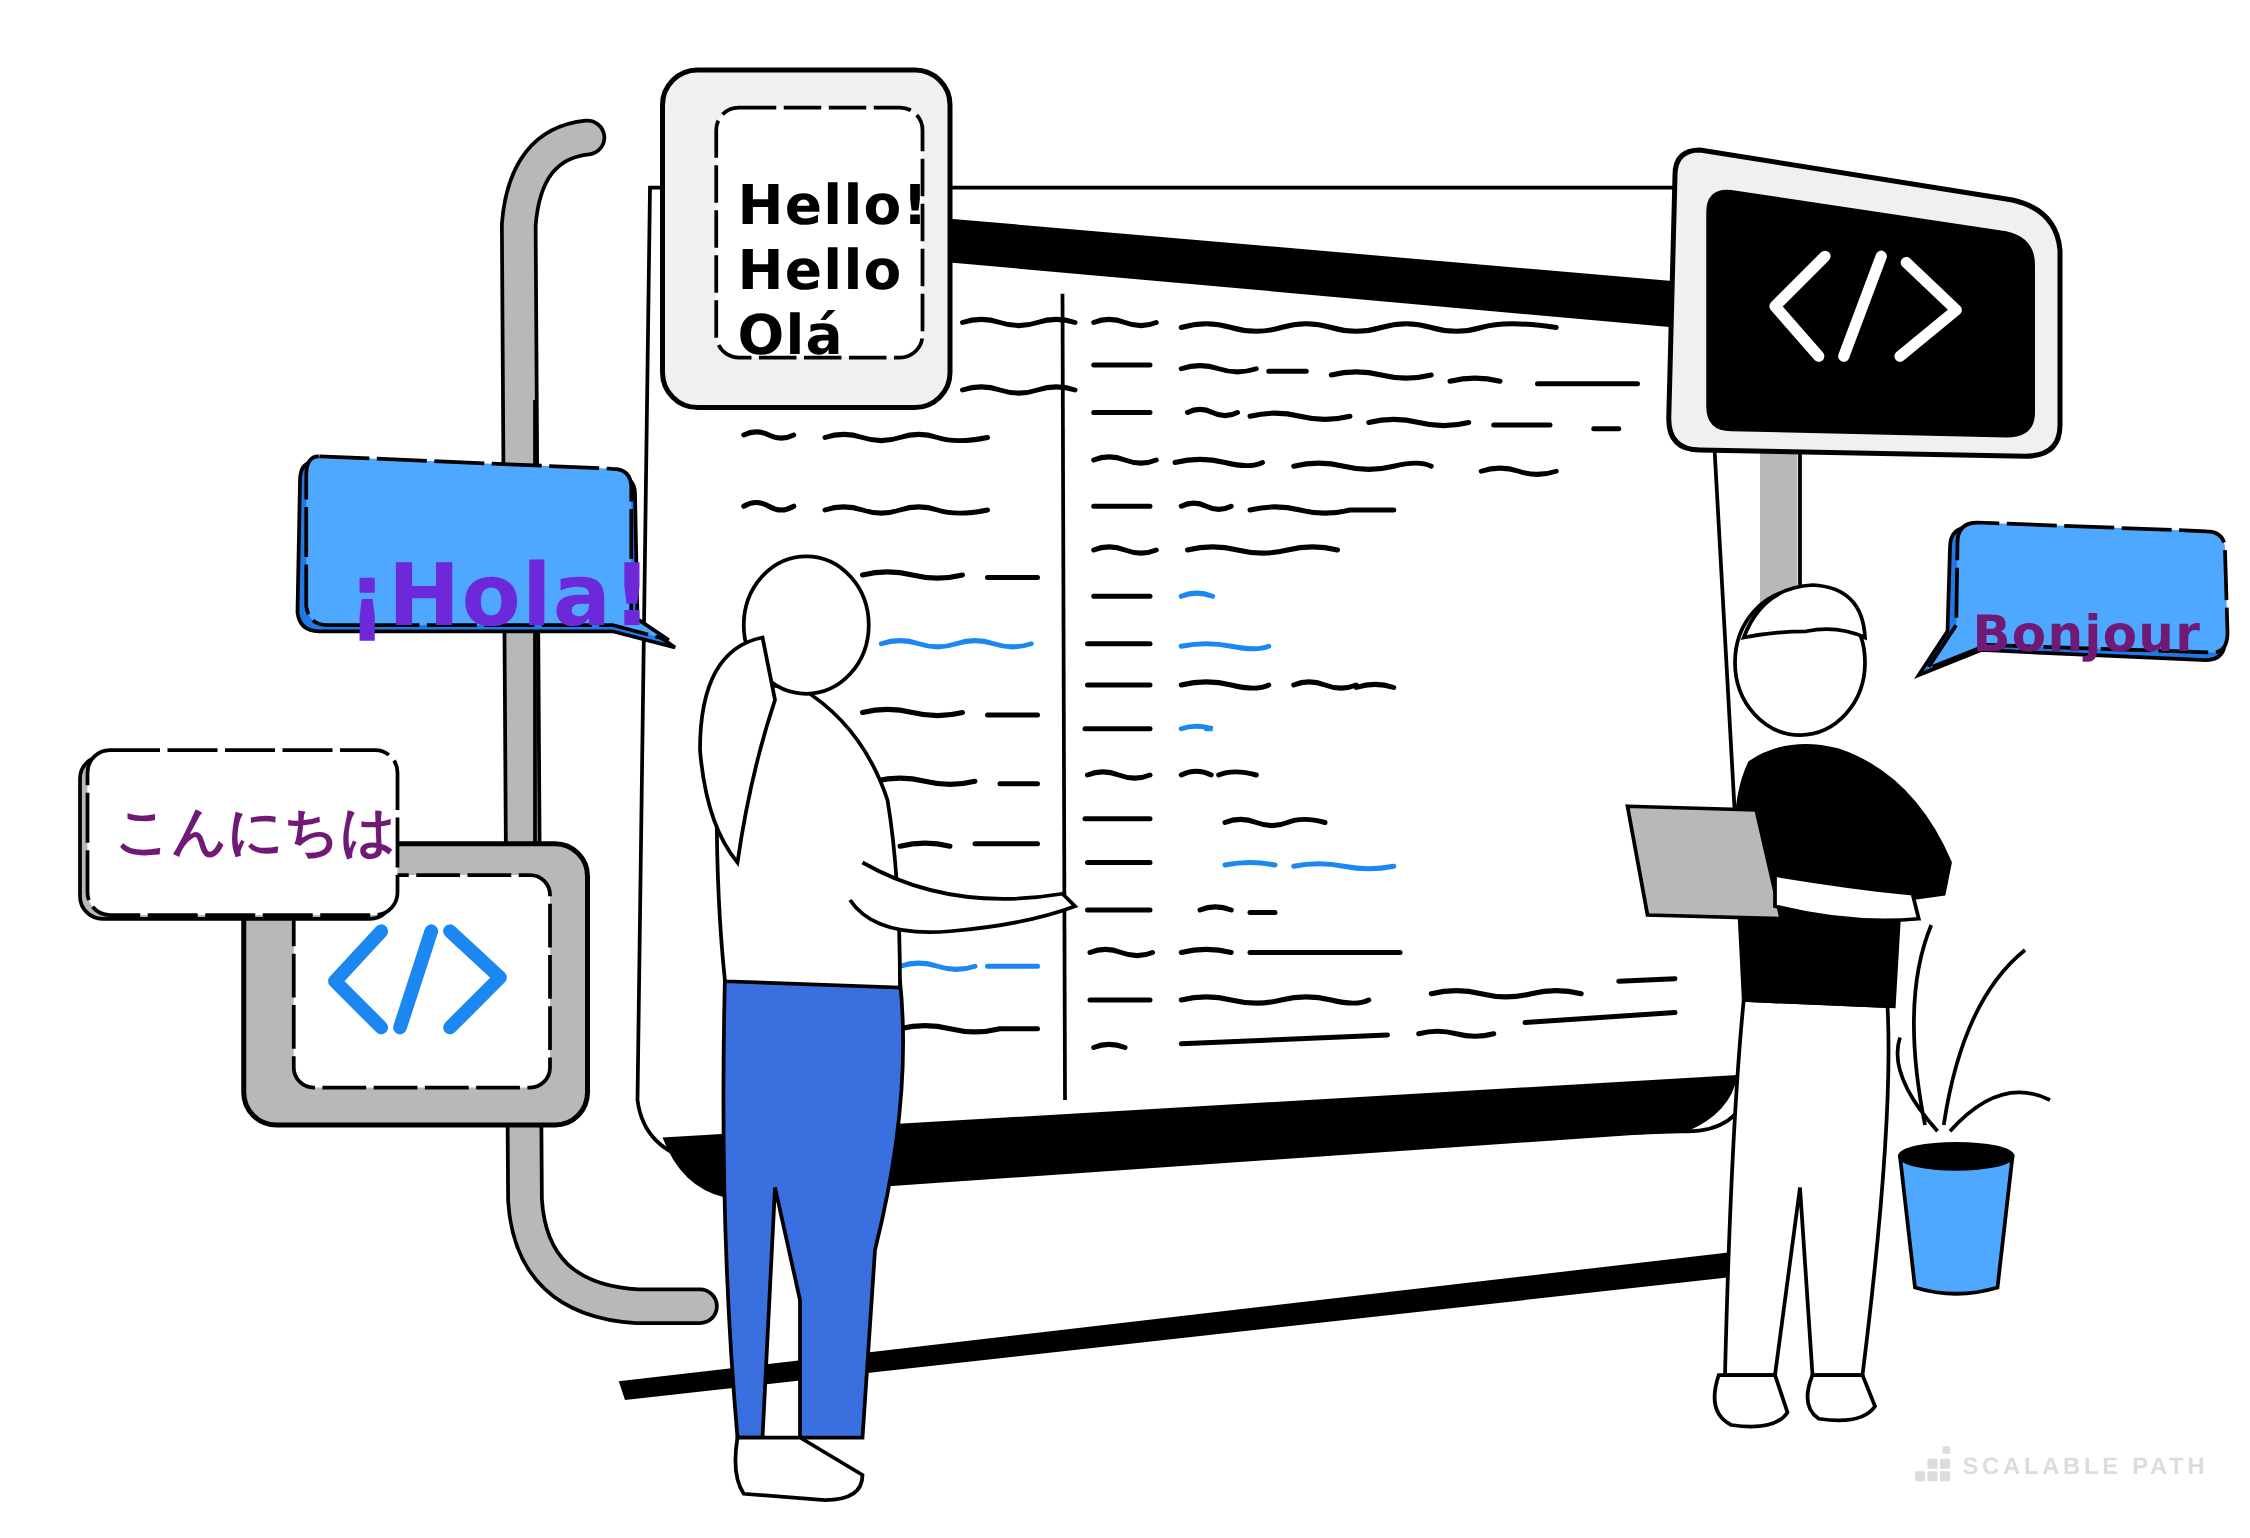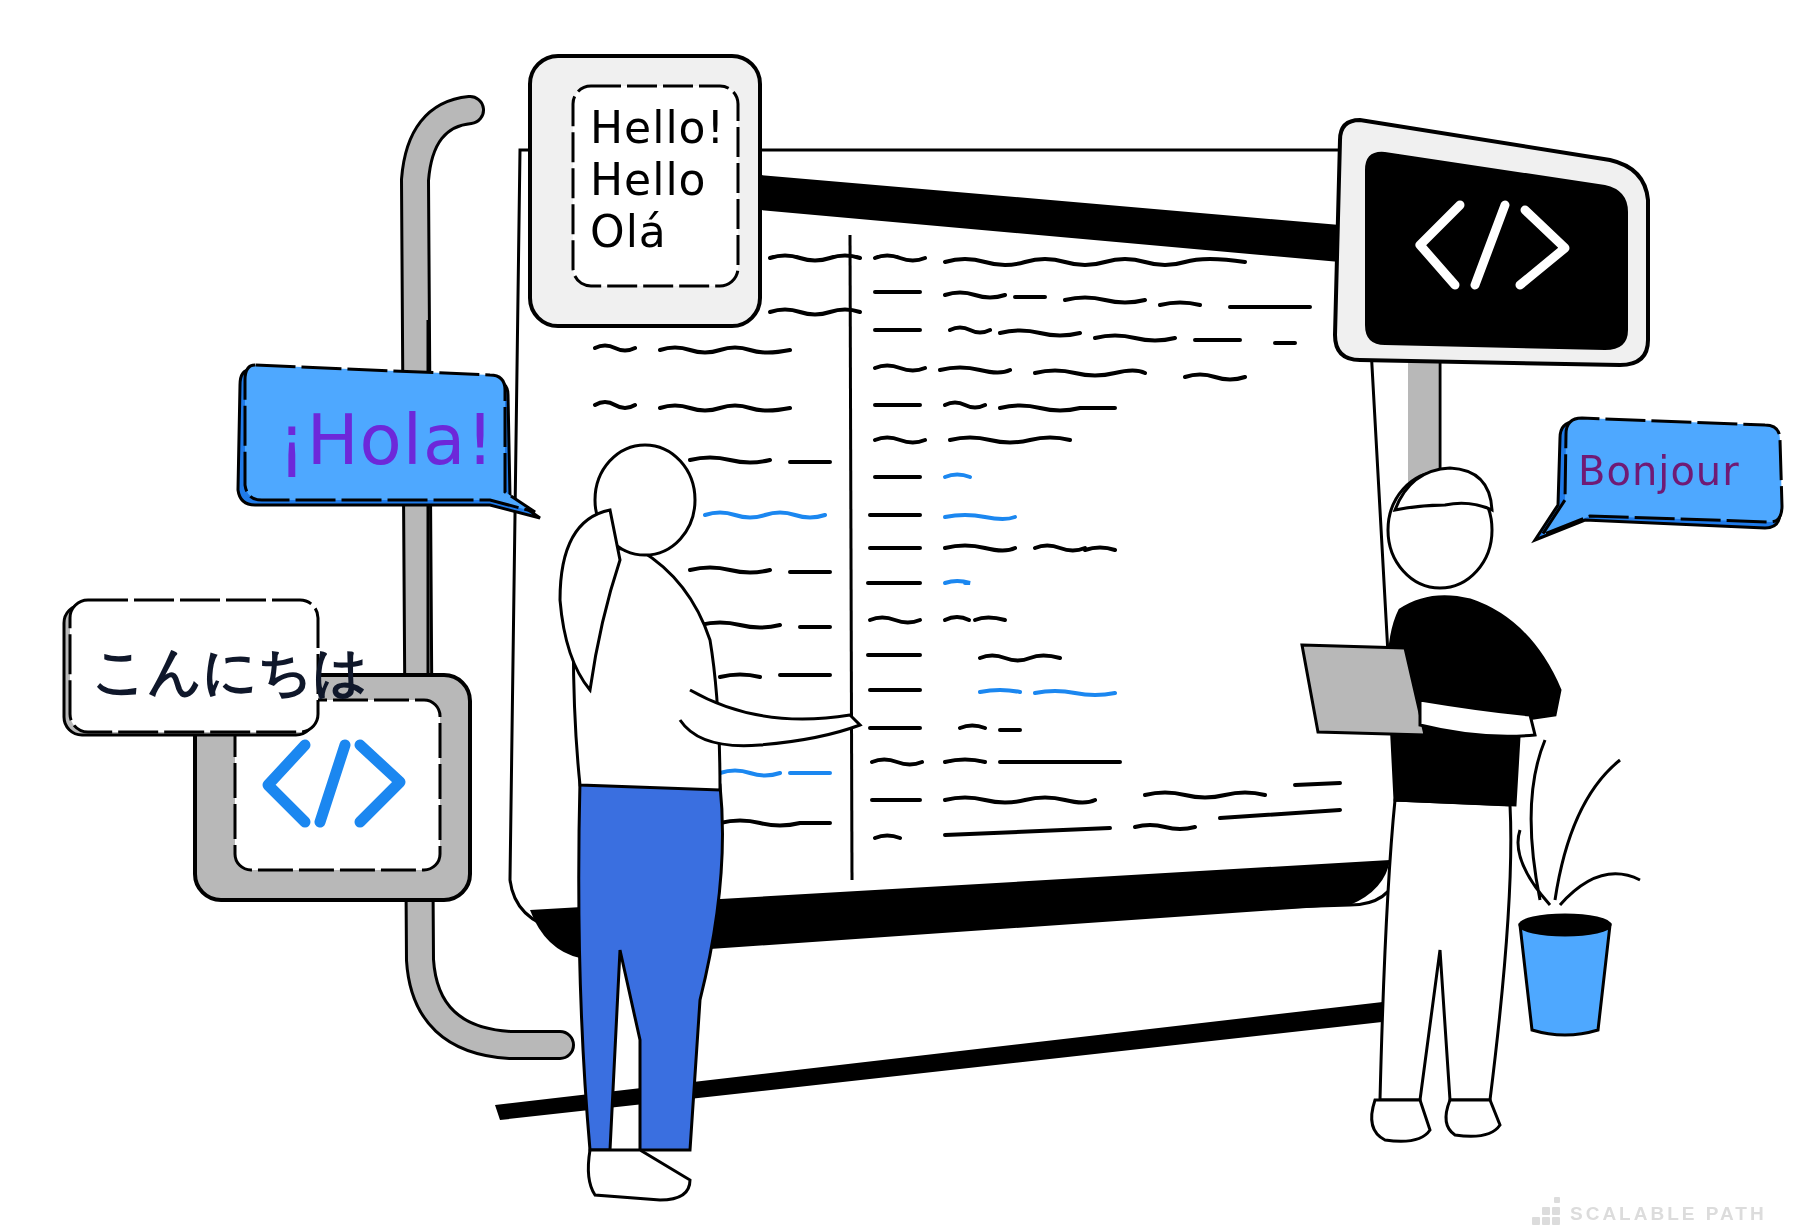--- a/index.html
+++ b/index.html
@@ -1,21 +1,21 @@
 <!DOCTYPE html>
 <html><head>
 <meta charset="utf-8">
 <style>
   html, body { margin: 0; padding: 0; background: #ffffff; }
   body { width: 1800px; height: 1230px; position: relative; overflow: hidden; font-family: "DejaVu Sans", sans-serif; }
   svg.scene { position: absolute; left: 0; top: 0; }
-  .hand { font-family: "DejaVu Sans", sans-serif; font-weight: normal; letter-spacing: 1px; }
+  .hand { font-family: "DejaVu Sans", sans-serif; font-weight: bold; letter-spacing: 1px; margin-top: 37px; }
   .brand {
     position: absolute; left: 1532px; top: 1163px; display: flex; align-items: center; gap: 8px;
-    color: #dcdcdc; font-family: "Liberation Sans", sans-serif; font-weight: bold; font-size: 19px; letter-spacing: 3px; margin-top: 40px;
+    color: #dcdcdc; font-family: "Liberation Sans", sans-serif; font-weight: bold; font-size: 19px; letter-spacing: 3px;
   }
   .brand-mark { width: 30px; height: 22px; position: relative; }
   .brand-mark i { position: absolute; width: 8px; height: 8px; background: #dcdcdc; border-radius: 1px; }
   .greet-label { position: absolute; text-align: center; white-space: nowrap; }
 </style>
 </head>
 <body>
 
 <svg class="scene" width="1800" height="1230" viewBox="0 0 1800 1230">
 
@@ -149,21 +149,21 @@
 </svg>
 
 <div class="greet-label hand" style="left:590px; top:102px; font-size:44px; line-height:52px; text-align:left;">
   <div>Hello!</div>
   <div>Hello</div>
   <div>Olá</div>
 </div>
 
 <div class="greet-label hand" style="left:278px; top:400px; font-size:69px; color:#6d28d9;">¡Hola!</div>
 
-<div class="greet-label" style="left:92px; top:636px; font-size:54px; font-weight:bold; color:#0f172a;">こんにちは</div>
+<div class="greet-label" style="left:92px; top:636px; font-size:44px; font-weight:bold; color:#701a75;">こんにちは</div>
 
 <div class="greet-label hand" style="left:1578px; top:448px; font-size:40px; color:#701a75;">Bonjour</div>
 
 <div class="brand">
   <span class="brand-mark">
     <i style="left:0; top:14px;"></i>
       <i style="left:10px; top:14px;"></i>
       <i style="left:20px; top:14px;"></i>
     <i style="left:10px; top:4px;"></i>
       <i style="left:20px; top:4px;"></i>

